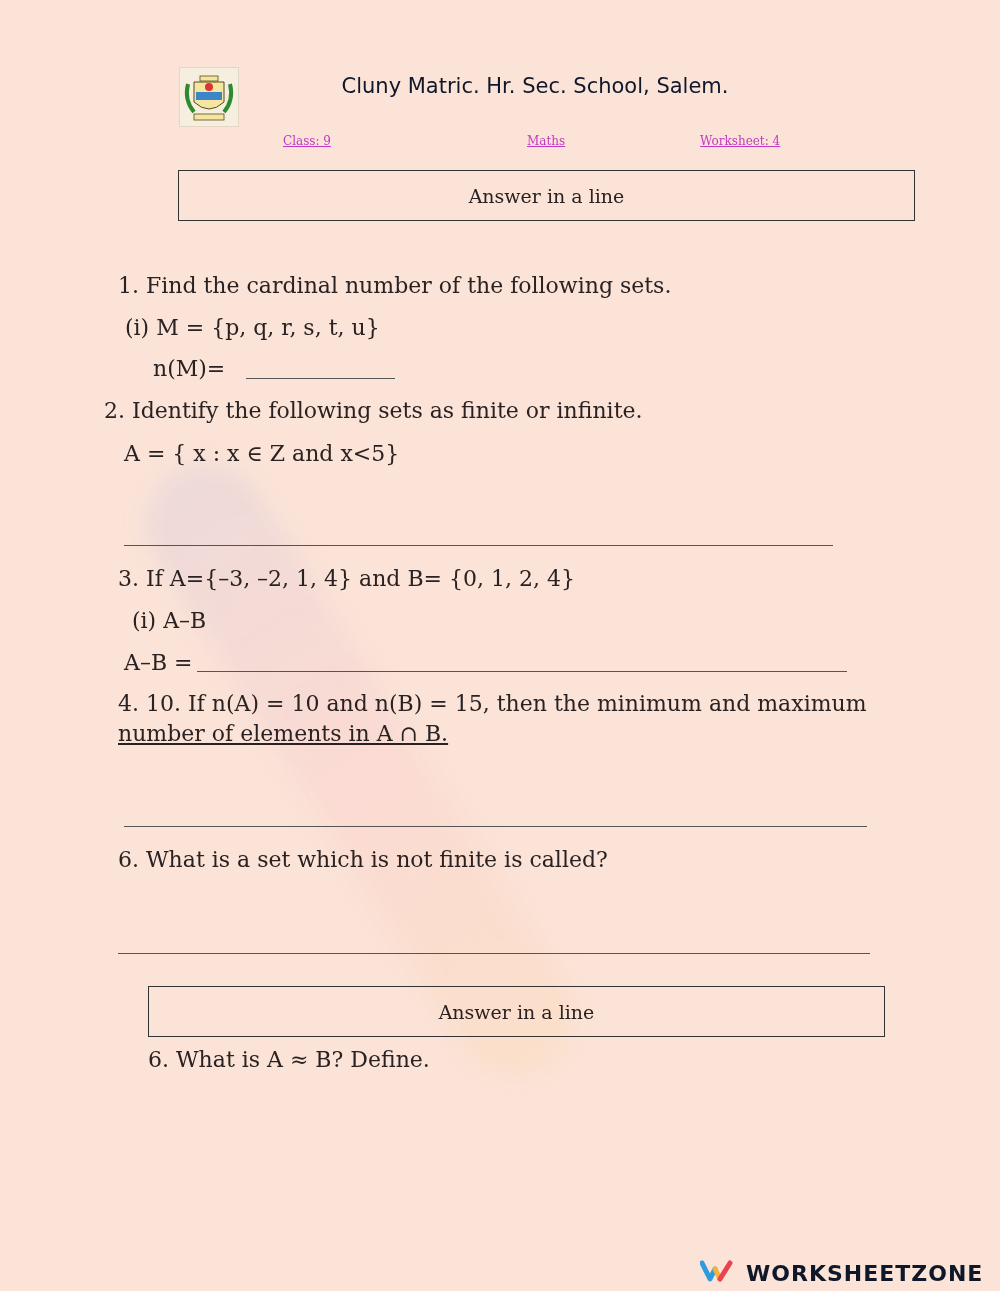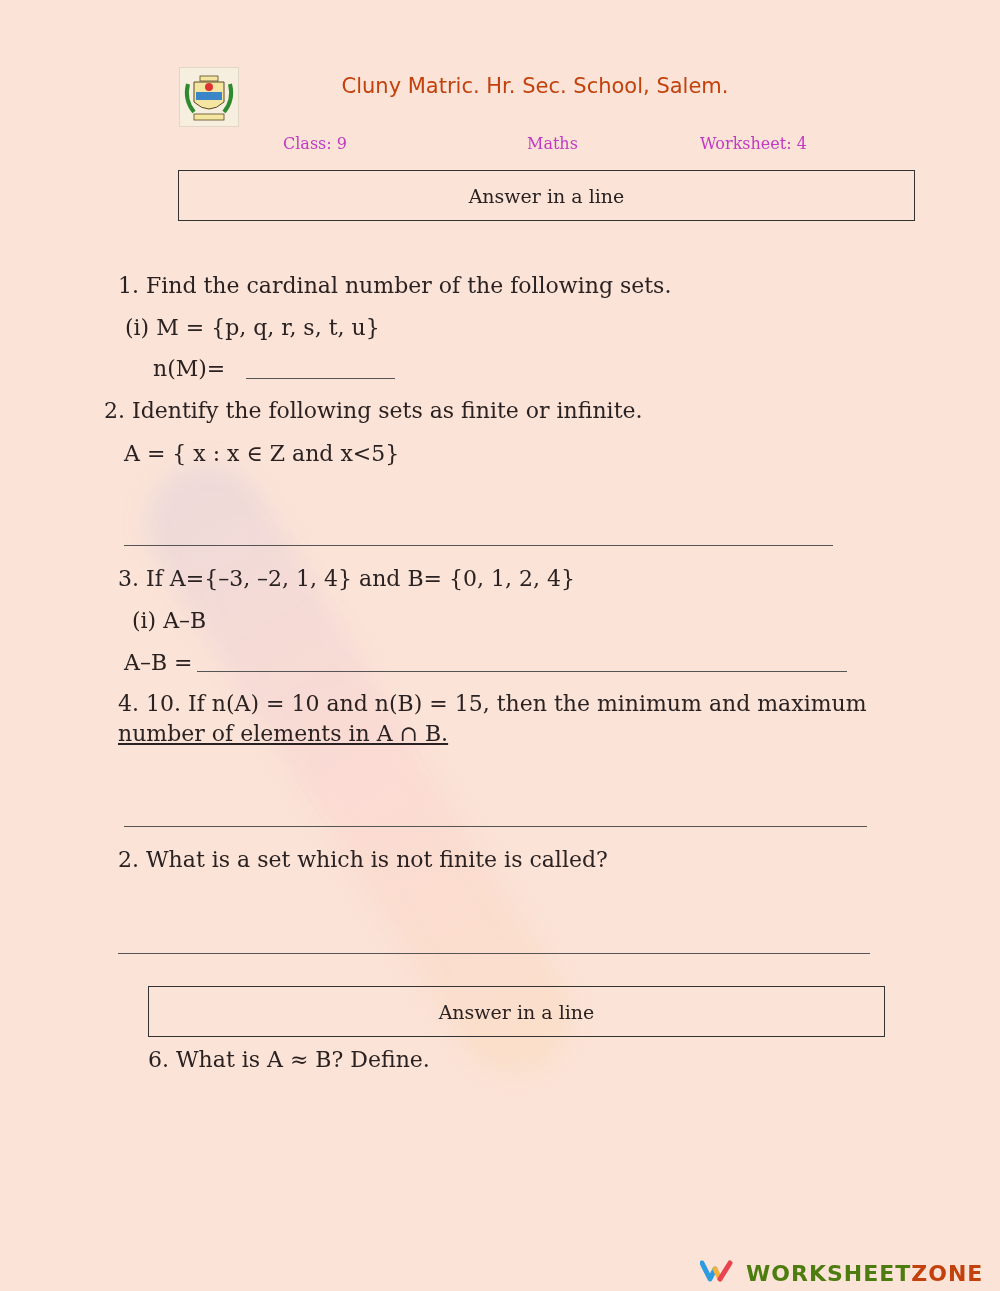--- a/index.html
+++ b/index.html
@@ -9,40 +9,40 @@
       font-family: "DejaVu Serif", serif;
       color: #2a2222;
     }
     .abs { position: absolute; }
     .logo {
       left: 179px; top: 67px; width: 60px; height: 60px;
       background: #f6efe0; border: 1px solid #e2d6c4; box-sizing: border-box;
     }
     .school {
       left: 300px; top: 74px; width: 470px; text-align: center;
-      font-family: "DejaVu Sans", sans-serif; font-size: 21px; color: #c2410c;
+      font-family: "DejaVu Sans", sans-serif; font-size: 21px; color: #0f172a;
     }
-    .meta { top: 134px; font-size: 16px; color: #c23ac2; }
+    .meta { top: 134px; font-size: 12px; color: #c23ac2; text-decoration: underline; }
     .section-box {
       border: 1.5px solid #333; box-sizing: border-box;
       display: flex; align-items: center; justify-content: center;
       font-size: 19px; background: transparent; margin-left: 37px;
     }
     .q { font-size: 22px; line-height: 30px; white-space: nowrap; }
     .line { border-top: 1.5px solid #555; height: 0; }
     .wm {
       left: 300px; top: 420px; width: 120px; height: 700px;
       transform: rotate(-32deg); transform-origin: center;
       background: linear-gradient(180deg, rgba(140,150,230,0.12), rgba(250,170,190,0.14), rgba(250,200,120,0.14));
       filter: blur(12px); border-radius: 60px;
     }
     .brand { left: 700px; top: 1255px; height: 36px; display: flex; align-items: center; gap: 10px; }
     .brand-text { font-family: "DejaVu Sans", sans-serif; font-weight: bold; font-size: 22px; letter-spacing: 1px; }
-    .brand-a { color: #4d7c0f; }
-    .brand-b { color: #c2410c; }
+    .brand-a { color: #0f172a; }
+    .brand-b { color: #0f172a; }
   </style>
 </head>
 <body>
 
 <div class="abs wm"></div>
 
 <div class="abs logo">
   <svg width="58" height="58" viewBox="0 0 58 58">
     <path d="M14 14 L44 14 L44 34 Q29 48 14 34 Z" fill="#f4e6a0" stroke="#5a4a20" stroke-width="1"></path>
     <rect x="16" y="24" width="26" height="8" fill="#3a86c8"></rect>
@@ -75,21 +75,21 @@
 
 <div class="abs q" style="left:118px; top:564px;">3. If A={–3, –2, 1, 4} and B= {0, 1, 2, 4}</div>
 <div class="abs q" style="left:132px; top:606px;">(i) A–B</div>
 <div class="abs q" style="left:124px; top:648px;">A–B =</div>
 <div class="abs line" style="left:197px; top:671px; width:650px;"></div>
 
 <div class="abs q" style="left:118px; top:689px;">4. 10. If n(A) = 10 and n(B) = 15, then the minimum and maximum</div>
 <div class="abs q" style="left:118px; top:719px;text-decoration:underline;">number of elements in A ∩ B.</div>
 <div class="abs line" style="left:124px; top:826px; width:743px;"></div>
 
-<div class="abs q" style="left:118px; top:845px;">2.  What is a set which is not finite is called?</div>
+<div class="abs q" style="left:118px; top:845px;">6.  What is a set which is not finite is called?</div>
 <div class="abs line" style="left:118px; top:953px; width:752px;"></div>
 
 <div class="abs section-box" style="left:111px; top:986px; width:737px; height:51px;">
   <span>Answer in a line</span>
 </div>
 
 <div class="abs q" style="left:148px; top:1045px;">6. What is A ≈ B? Define.</div>
 
 <div class="abs brand">
   <span>

